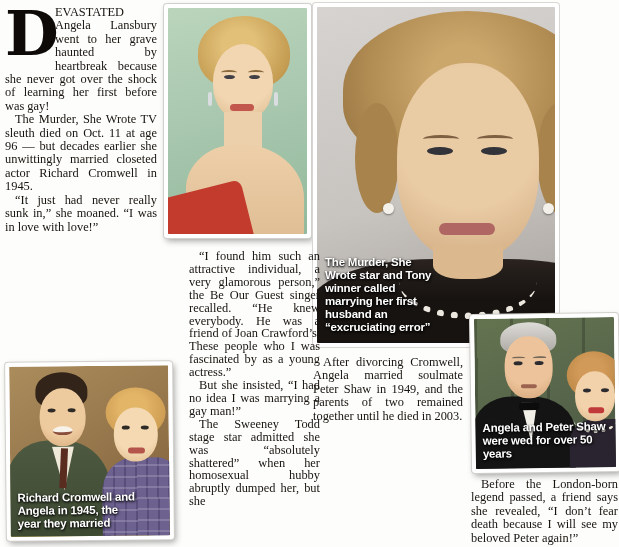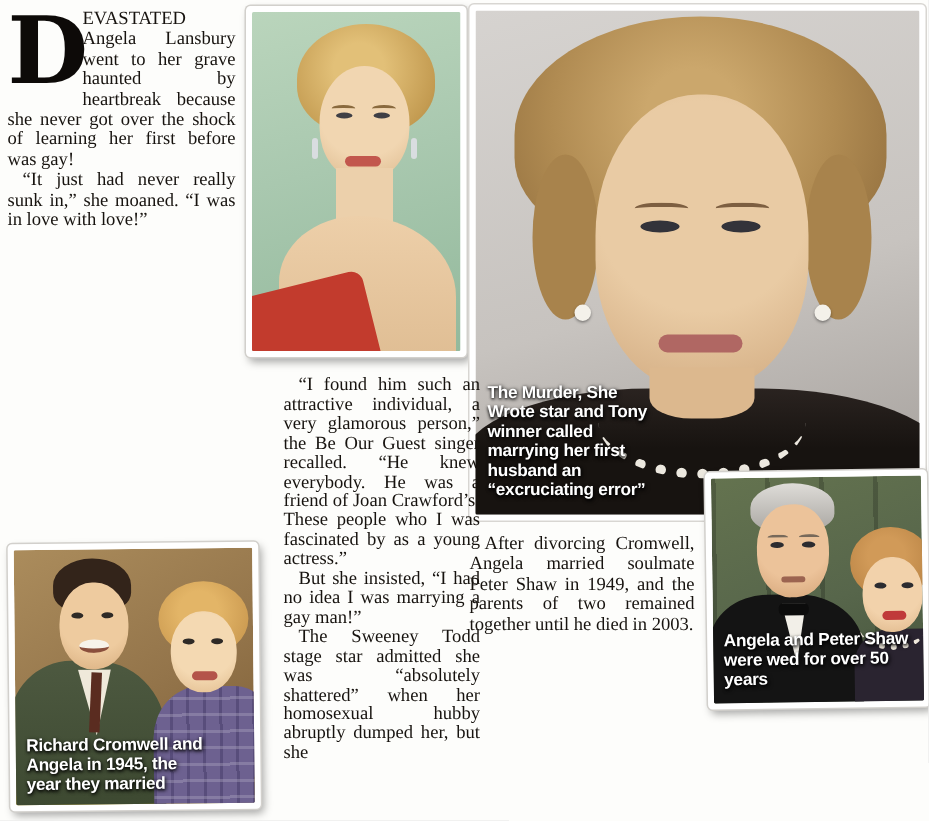--- a/index.html
+++ b/index.html
@@ -48,21 +48,21 @@
   .py-eye  { width:11px; height:4px; border-radius:50%; background:#3f3f45; top:67px; }
   .py-lips { left:62px; top:96px; width:24px; height:7px; border-radius:6px; background:#c2574d; }
   .py-neck { left:56px; top:104px; width:38px; height:46px; background:#ecd0ab; }
   .py-chest{ left:18px; top:136px; width:118px; height:98px; border-radius:45% 55% 0 0;
              background:linear-gradient(180deg,#edcfa9,#dfbd93); }
   .py-dress{ left:-14px; top:182px; width:96px; height:70px; background:#c23b2d;
              transform:rotate(-14deg); border-radius:8px; }
   .py-ear  { width:4px; height:14px; background:#d9dde0; border-radius:2px; top:84px; }
   .py-cap  { left:7px; bottom:7px; width:96px; }
   
-  .photo-main { left:313px; top:3px; width:304px; height:344px; box-shadow:0 0 0 1px #d8d6d2; }
+  .photo-main { left:313px; top:3px; width:246px; height:344px; box-shadow:0 0 0 1px #d8d6d2; }
   .pm-bg { inset:0; background:linear-gradient(165deg,#d6d3d0 0%,#c7c3bf 55%,#a29d99 100%); }
   .pm-hair { left:26px; top:4px; width:248px; height:158px; border-radius:52% 52% 42% 42%;
              background:radial-gradient(circle at 48% 42%, #cba76c 20%, #b08b52 60%, #8f6c3c 100%); }
   .pm-hairL{ left:38px; top:96px; width:44px; height:110px; border-radius:50%; background:#a8834c; }
   .pm-hairR{ left:220px; top:96px; width:44px; height:110px; border-radius:50%; background:#a8834c; }
   .pm-face { left:80px; top:56px; width:142px; height:196px; border-radius:48% 48% 44% 44%;
              background:radial-gradient(circle at 50% 38%, #e9cba4 50%, #d3ad83 95%); }
   .pm-brow { width:36px; height:8px; border-top:3px solid #7d5f41; border-radius:50%; top:128px; }
   .pm-eye  { width:26px; height:8px; border-radius:50%; background:#33333a; top:140px; }
   .pm-lips { left:122px; top:216px; width:56px; height:12px; border-radius:8px; background:#b06763; }
@@ -130,20 +130,21 @@
                  border-bottom:4px dotted #efe9dc; }
   .ps-cap { left:7px; bottom:8px; width:128px; }
 </style>
 </head>
 <body>
 
 <div class="page">
 
   <div class="col col1">
     <p class="nofirst"><span class="dropcap">D</span><span>EVASTATED Angela Lansbury went to her grave haunted by heartbreak because she never got over the shock of learning her first before was gay!</span></p>
+    <p>The Murder, She Wrote TV sleuth died on Oct. 11 at age 96 — but decades earlier she unwittingly married closeted actor Richard Cromwell in 1945.</p>
     <p>“It just had never really sunk in,” she moaned. “I was in love with love!”</p>
   </div>
 
   <figure class="photo photo-young">
     <div class="ph">
       <div class="shape py-bg"></div>
       <div class="shape py-hair"></div>
       <div class="shape py-face"></div>
       <div class="shape py-brow" style="left:53px;"></div>
       <div class="shape py-brow" style="left:80px;"></div>
@@ -230,14 +231,17 @@
       <div class="shape ps-w-hair"></div>
       <div class="shape ps-w-face"></div>
       <div class="shape ps-w-eye" style="left:108px;"></div>
       <div class="shape ps-w-eye" style="left:126px;"></div>
       <div class="shape ps-w-lips"></div>
       <div class="shape ps-w-pearls"></div>
       <figcaption class="cap ps-cap">Angela and Peter Shaw were wed for over 50 years</figcaption>
     </div>
   </figure>
 
+  <div class="col col4">
+    <p>Before the London-born legend passed, a friend says she revealed, “I don’t fear death because I will see my beloved Peter again!”</p>
+  </div>
 
 </div>
 
 </body></html>

